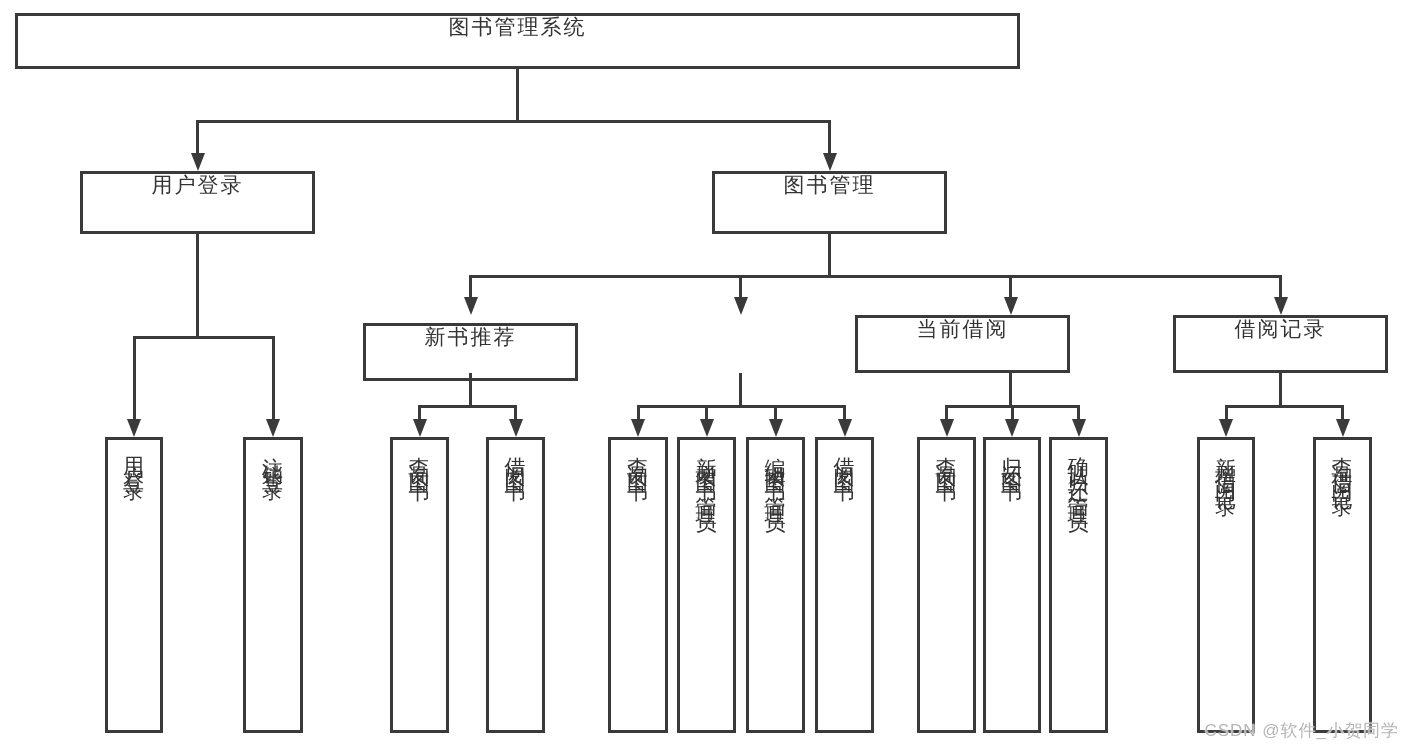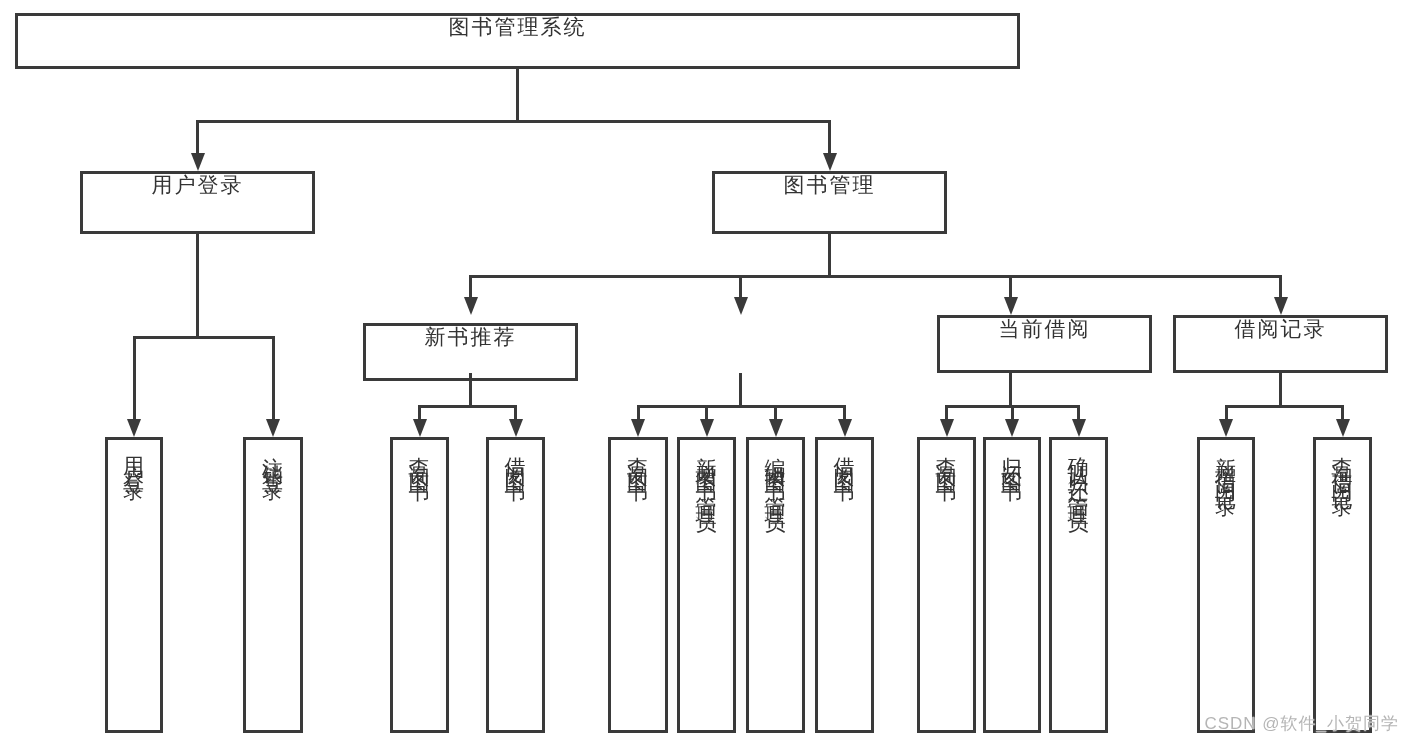--- a/index.html
+++ b/index.html
@@ -40,21 +40,21 @@
   }
   .arrow{
     position:absolute;
     width:0;height:0;
     border-left:7px solid transparent;
     border-right:7px solid transparent;
     border-top:18px solid var(--line);
   }
   .watermark{
     position:absolute;
-    right:6px;bottom:12px;
+    right:6px;bottom:5px;
     font-size:17px;
     color:var(--wm);
     letter-spacing:1px;
     text-shadow:0 0 2px #ffffff, 0 0 1px #ffffff;
     z-index:5;
   }
 </style>
 </head>
 <body>
 
@@ -65,21 +65,21 @@
     </div>
     <div class="node" style="left: 80px; top: 171px; width: 235px; height: 63px;">
       <span class="label">用户登录</span>
     </div>
     <div class="node" style="left: 712px; top: 171px; width: 235px; height: 63px;">
       <span class="label">图书管理</span>
     </div>
     <div class="node" style="left: 363px; top: 315px; width: 215px; height: 58px; margin-top: 8px;">
       <span class="label">新书推荐</span>
     </div>
-    <div class="node" style="left: 937px; top: 315px; width: 215px; height: 58px;">
+    <div class="node" style="left: 855px; top: 315px; width: 215px; height: 58px;">
       <span class="label">当前借阅</span>
     </div>
     <div class="node" style="left: 1173px; top: 315px; width: 215px; height: 58px;">
       <span class="label">借阅记录</span>
     </div>
     <div class="node vnode" style="left: 105px; top: 437px; width: 58px; height: 296px;">
       <span class="label">用户登录</span>
     </div>
     <div class="node vnode" style="left: 243px; top: 437px; width: 60px; height: 296px;">
       <span class="label">注销登录</span>

